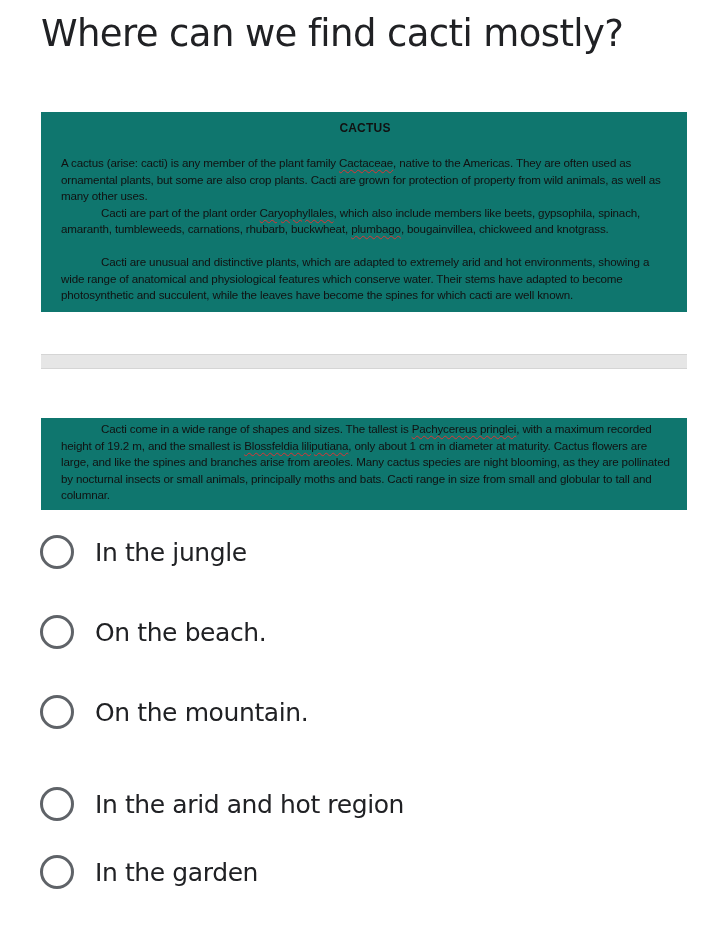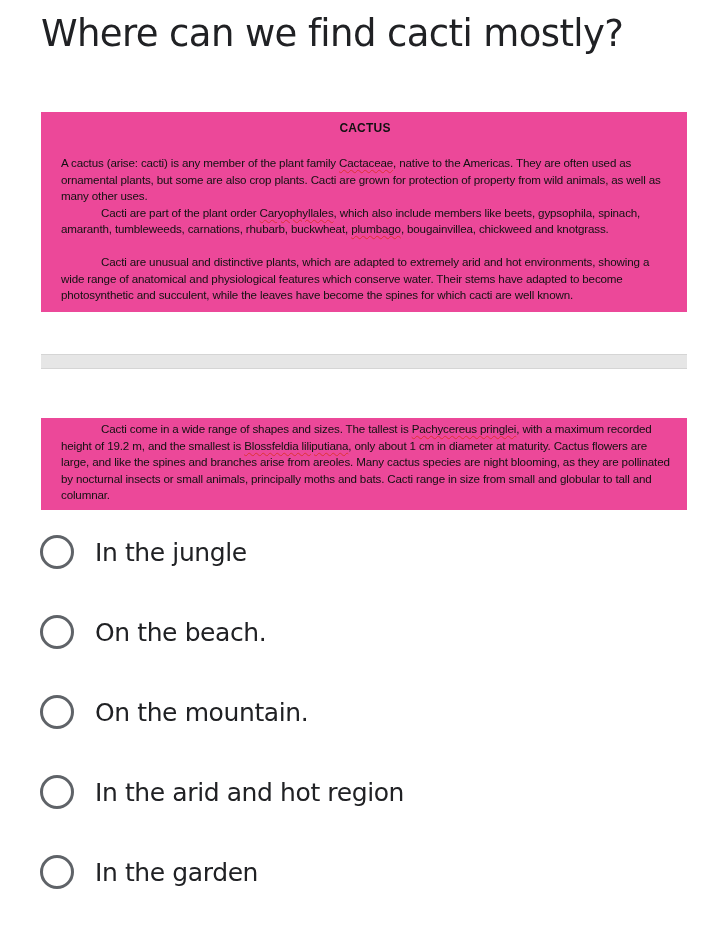--- a/index.html
+++ b/index.html
@@ -24,21 +24,21 @@
     letter-spacing: -0.6px;
     color: #202124;
     font-weight: normal;
     margin: 0;
     line-height: 40px;
   }
   .doc-image {
     position: absolute;
     left: 41px;
     width: 646px;
-    background: #ec4899;
+    background: #0f766e;
   }
   .doc-image.top { top: 112px; height: 200px; }
   .doc-image.bottom { top: 418px; height: 92px; }
   .doc-heading {
     text-align: center;
     font-weight: bold;
     font-size: 12px;
     margin-top: 9px;
     margin-bottom: 20px;
     color: #111;
@@ -127,21 +127,21 @@
     <span class="option-label">In the jungle</span>
   </div>
   <div class="option" style="top:90px">
     <span class="radio"></span>
     <span class="option-label">On the beach.</span>
   </div>
   <div class="option" style="top:170px">
     <span class="radio"></span>
     <span class="option-label">On the mountain.</span>
   </div>
-  <div class="option" style="top:250px">
+  <div class="option" style="top:262px">
     <span class="radio"></span>
     <span class="option-label">In the arid and hot region</span>
   </div>
   <div class="option" style="top:330px">
     <span class="radio"></span>
     <span class="option-label">In the garden</span>
   </div>
 </div>
 
 </body></html>

